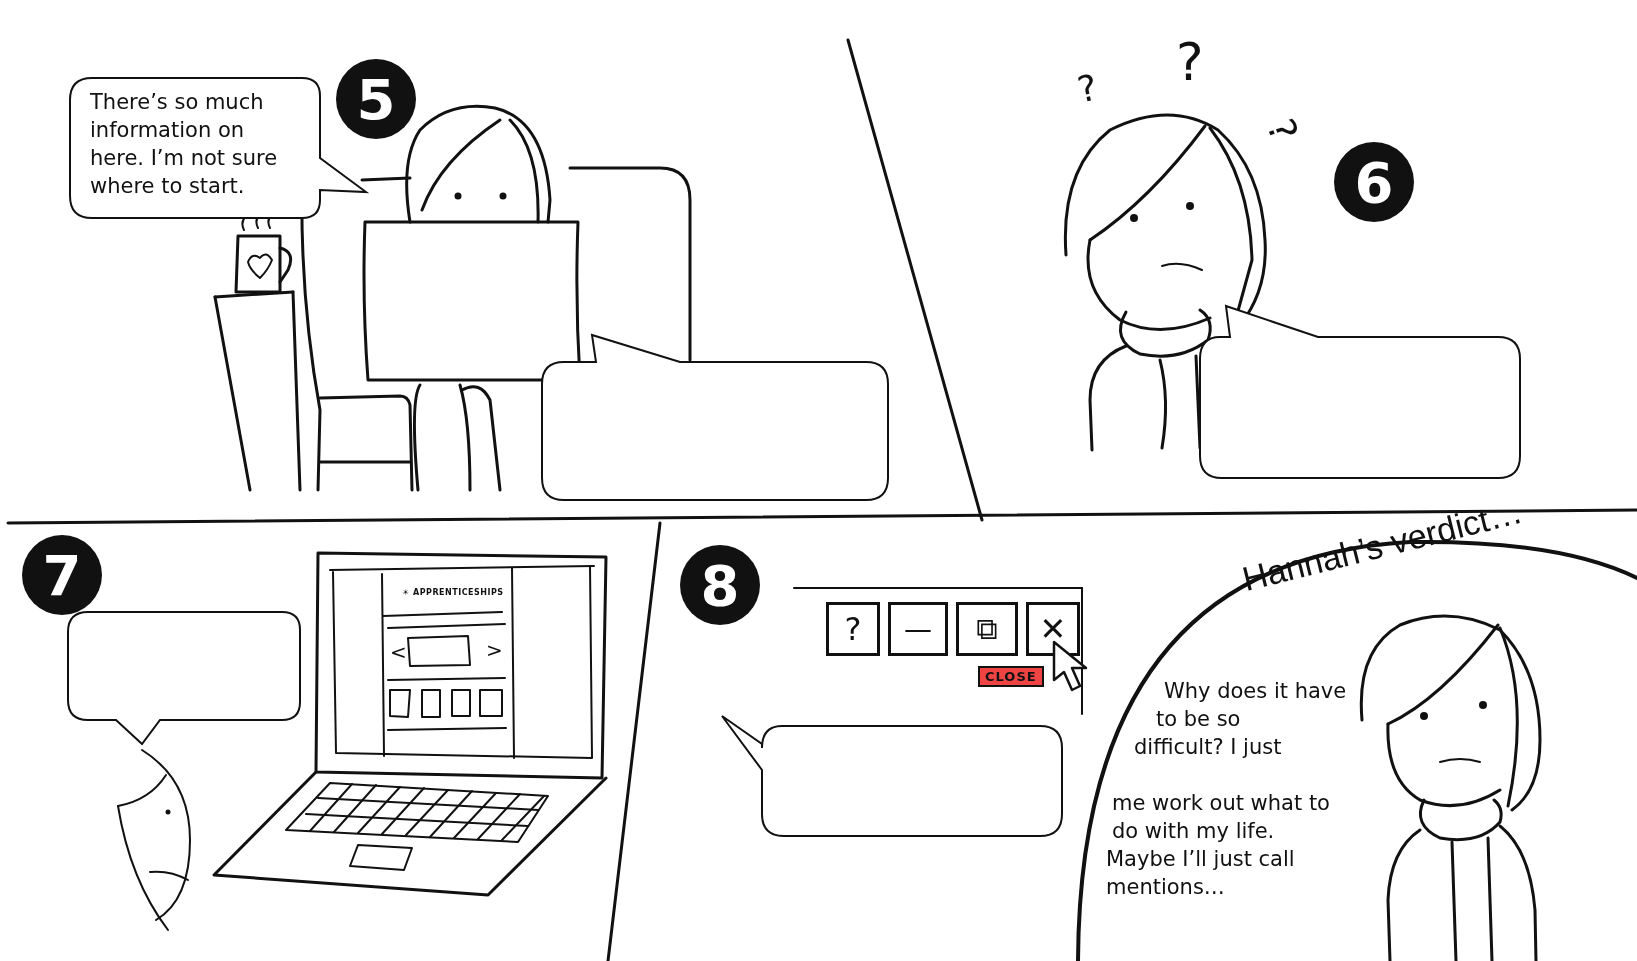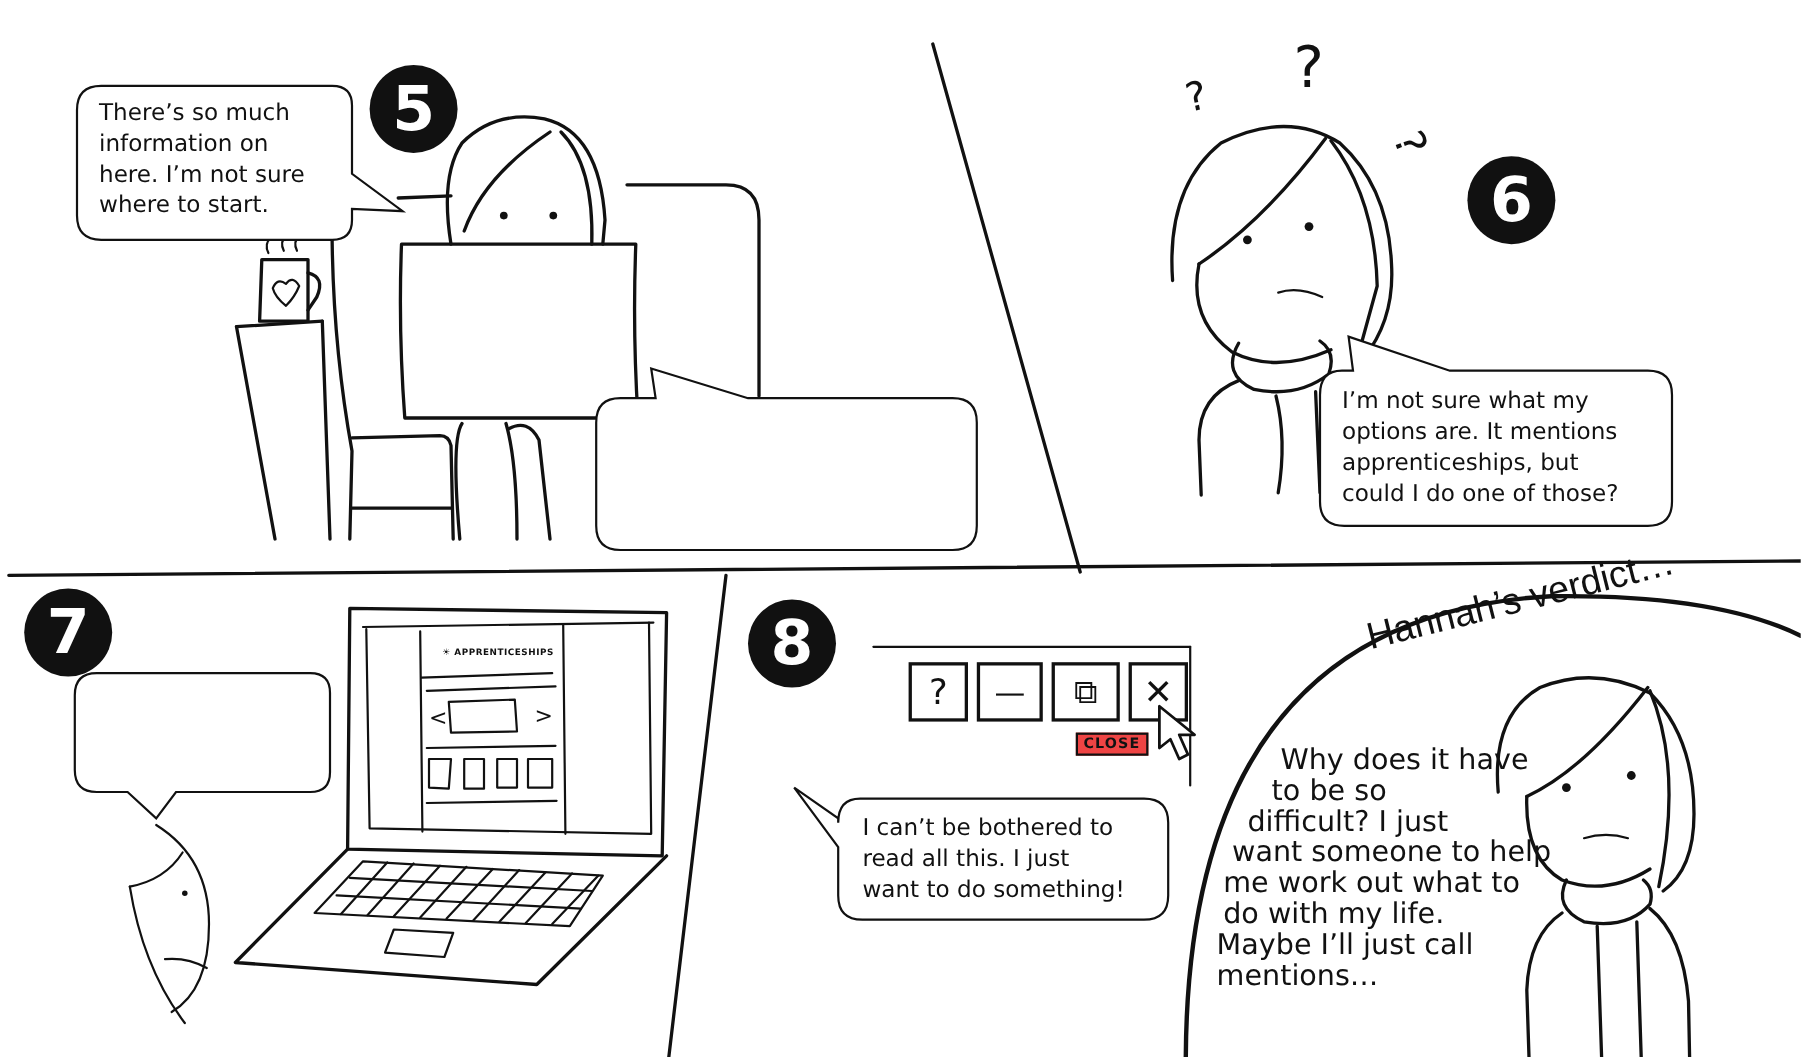--- a/index.html
+++ b/index.html
@@ -9,21 +9,21 @@
     svg.art { position: absolute; left: 0; top: 0; }
     .stroke { fill: none; stroke: #111; stroke-width: 3; stroke-linecap: round; stroke-linejoin: round; }
     .thin { fill: none; stroke: #111; stroke-width: 2; stroke-linecap: round; stroke-linejoin: round; }
     .bubble-shape { fill: #fff; stroke: #111; stroke-width: 2; }
     .bubble-text { position: absolute; font-size: 21px; line-height: 28px; color: #111;
                    font-family: "DejaVu Sans", sans-serif; white-space: pre-line; }
     .badge { position: absolute; width: 80px; height: 80px; border-radius: 50%; background: #111;
              color: #fff; font-family: "DejaVu Sans", sans-serif; font-weight: bold; font-size: 56px;
              display: flex; align-items: center; justify-content: center; }
     .qmark { position: absolute; font-family: "DejaVu Sans", sans-serif; font-size: 40px; color: #111; }
-    .plain-text { position: absolute; font-size: 26px; line-height: 27.5px; color: #111; white-space: nowrap; }
+    .plain-text { position: absolute; font-size: 21px; line-height: 27.5px; color: #111; white-space: nowrap; }
     .verdict-title { position: absolute; font-family: "Liberation Sans", sans-serif; font-size: 34px; color: #111; }
     .close-tag { position: absolute; font-size: 13px; font-weight: bold; letter-spacing: 1px;
                  border: 2px solid #111; background: #ef4444; padding: 1px 5px; }
     .site-name { position: absolute; font-size: 8px; font-weight: bold; letter-spacing: 0.5px; }
   </style>
 </head>
 <body>
 
 <div class="layer">
 
@@ -159,24 +159,20 @@
   </div>
 
   <div class="bubble-text" style="left:90px; top:88px;">There’s so much
 information on
 here. I’m not sure
 where to start.</div>
 
   <div class="qmark" style="left:1078px; top:68px; font-size:36px; transform:rotate(-12deg);">?</div>
   <div class="qmark" style="left:1176px; top:32px; font-size:52px;">?</div>
   <div class="qmark" style="left:1272px; top:108px; font-size:38px; transform:rotate(70deg);">?</div>
-  <div class="bubble-text" style="left:1220px; top:350px;">I’m not sure what my
-options are. It mentions
-apprenticeships, but
-could I do one of those?</div>
 
   <div class="site-name" style="left:402px; top:588px;">
     <span>☀</span>
     <span>APPRENTICESHIPS</span>
   </div>
   <div style="position:absolute; left:390px; top:640px; font-size:20px;">&lt;</div>
   <div style="position:absolute; left:486px; top:638px; font-size:20px;">&gt;</div>
 
   <div style="position:absolute; left:826px; top:602px; display:flex; gap:8px;">
     <div style="width:48px; height:48px; border:3px solid #111; display:flex; align-items:center; justify-content:center; font-size:32px;">
@@ -189,28 +185,24 @@
       <span>⧉</span>
     </div>
     <div style="width:48px; height:48px; border:3px solid #111; display:flex; align-items:center; justify-content:center; font-size:32px;">
       <span>✕</span>
     </div>
   </div>
   <div class="close-tag" style="left:978px; top:666px;">CLOSE</div>
   <svg style="position:absolute; left:1050px; top:640px;" width="44" height="54" viewBox="0 0 44 54">
     <path d="M4,2 L4,40 L14,32 L22,50 L30,46 L22,28 L36,28 Z" fill="#fff" stroke="#111" stroke-width="2.5" stroke-linejoin="round"></path>
   </svg>
-  <div class="bubble-text" style="left:784px; top:738px;">I can’t be bothered to
-read all this. I just
-want to do something!</div>
 
   <div class="verdict-title" style="left:1248px; top:560px; transform:rotate(-14deg); transform-origin:left bottom;">Hannah’s verdict…</div>
 
   <div class="plain-text" style="left:1164px; top:678px;">Why does it have</div>
   <div class="plain-text" style="left:1156px; top:706px;">to be so</div>
   <div class="plain-text" style="left:1134px; top:734px;">difficult? I just</div>
-  <div class="plain-text" style="left:1120px; top:762px;">want someone to help</div>
   <div class="plain-text" style="left:1112px; top:790px;">me work out what to</div>
   <div class="plain-text" style="left:1112px; top:818px;">do with my life.</div>
   <div class="plain-text" style="left:1106px; top:846px;">Maybe I’ll just call</div>
   <div class="plain-text" style="left:1106px; top:874px;">mentions…</div>
 
 </div>
 
 </body></html>

